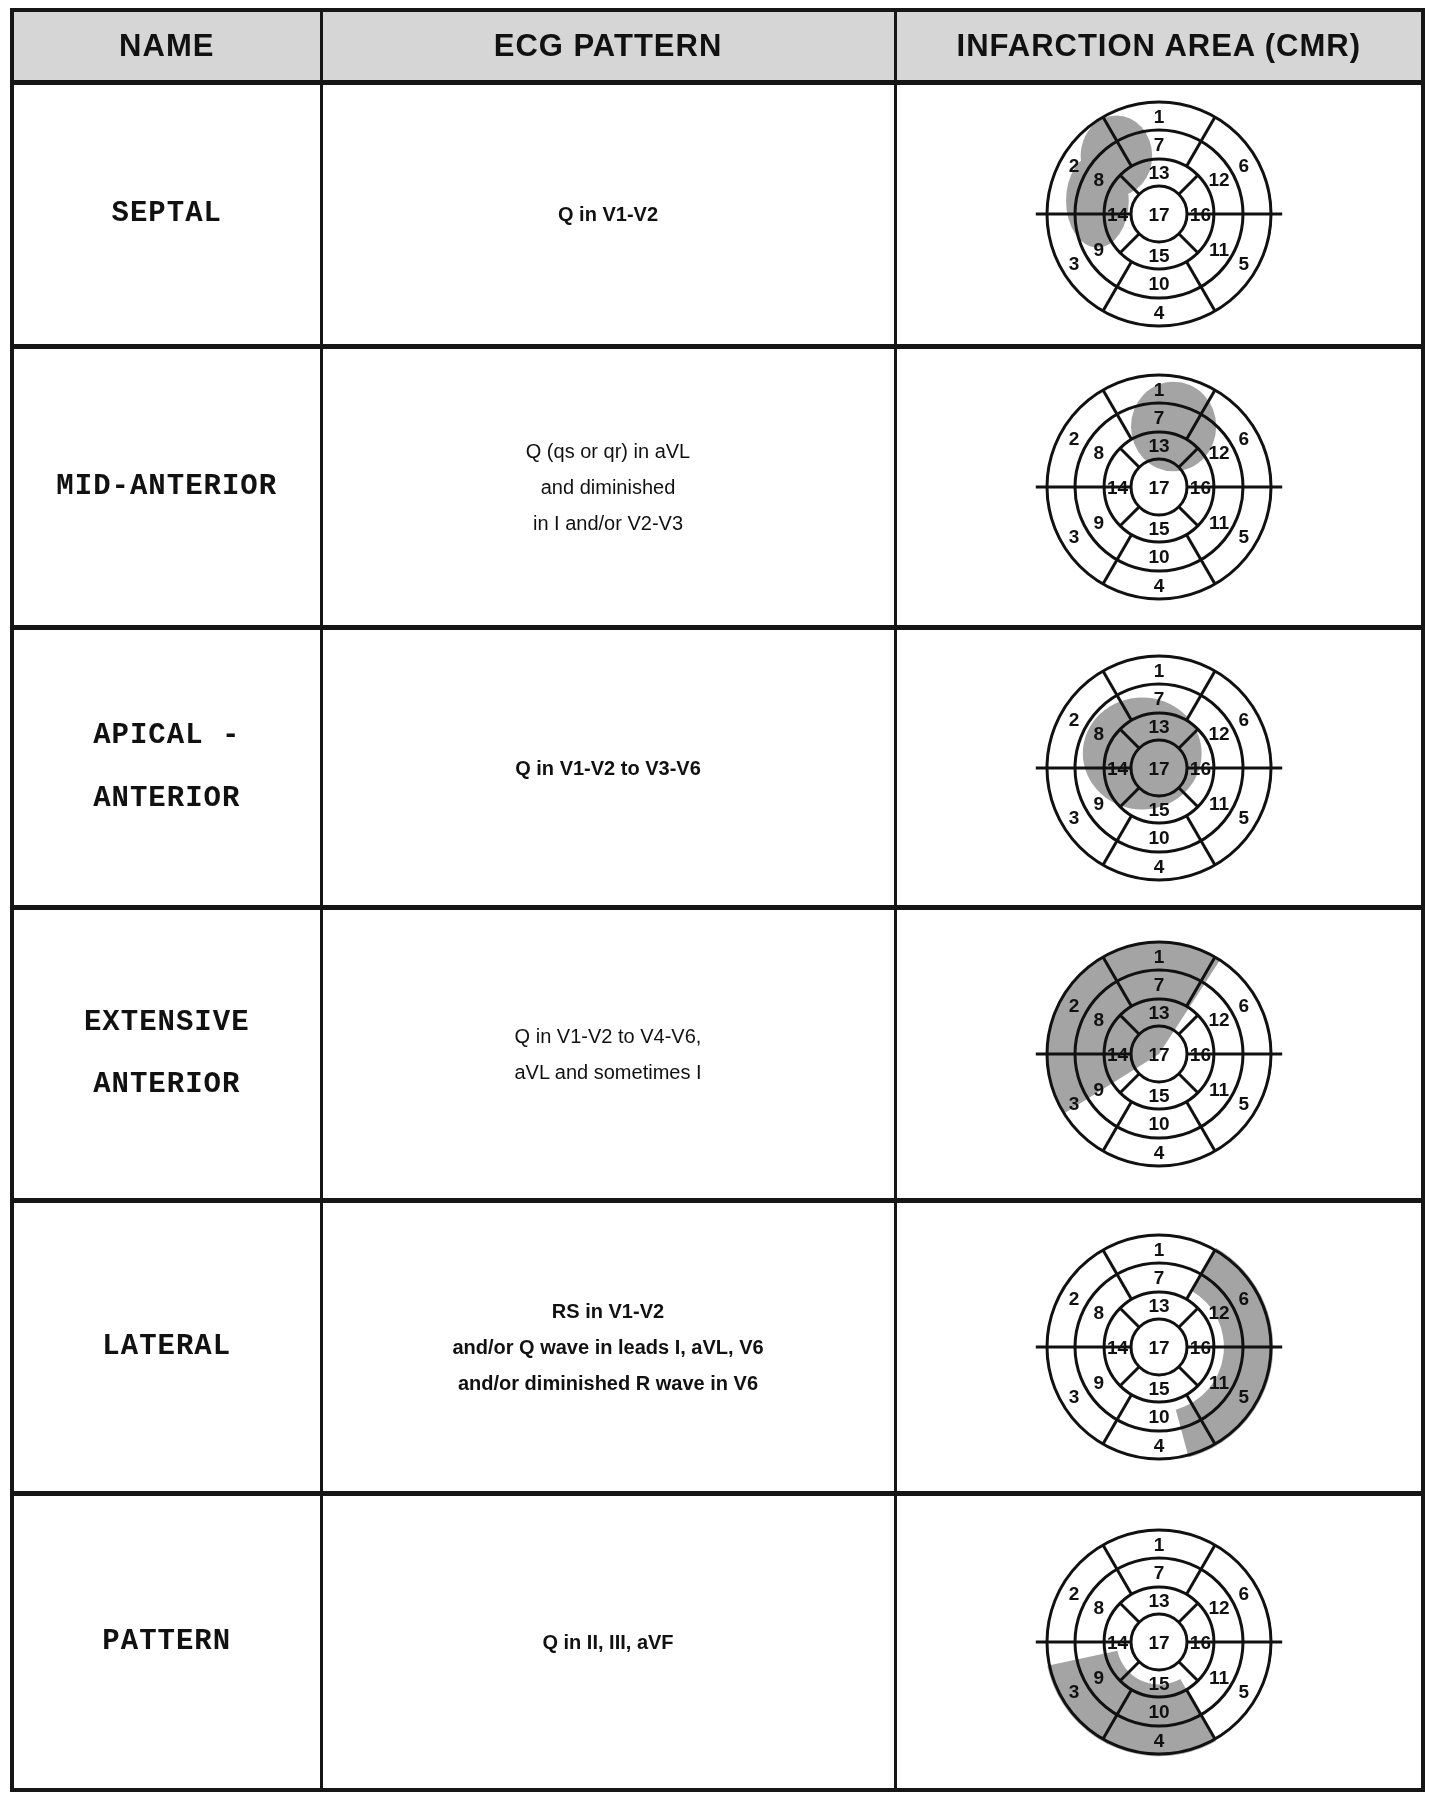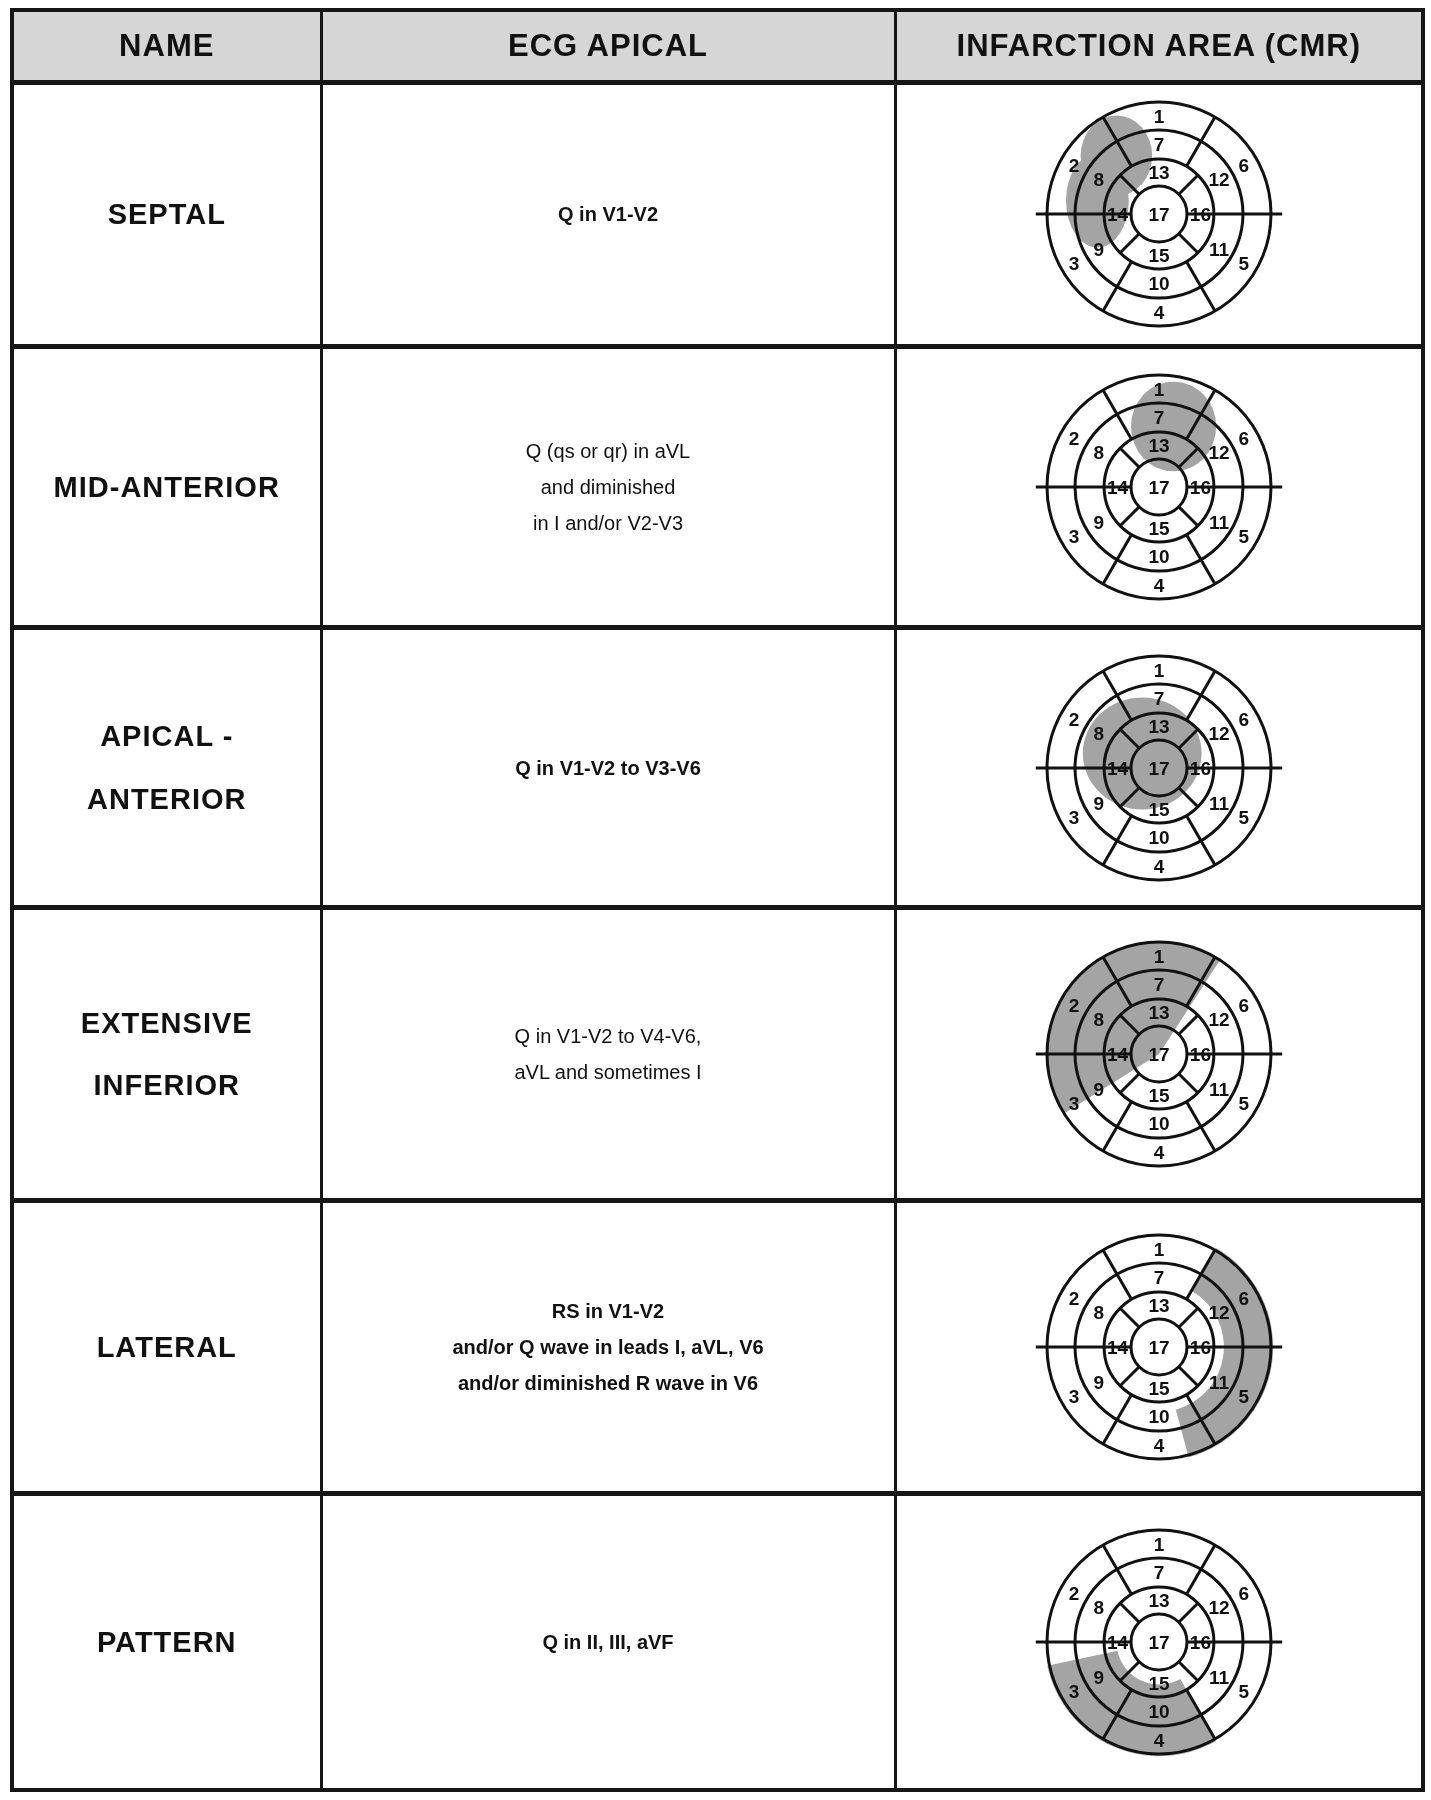--- a/index.html
+++ b/index.html
@@ -30,21 +30,21 @@
   tbody tr:nth-child(6){height:296px;}
   col.c-name{width:309px;}
   col.c-ecg{width:574px;}
   col.c-cmr{width:528px;}
   .mi-table th{
     background:#d6d6d6;
     font-size:31px;font-weight:bold;letter-spacing:1px;
   }
   .name-cell{
     font-size:29px;font-weight:bold;letter-spacing:1px;
-    line-height:2.15;white-space:pre-line;
+    line-height:2.15;white-space:pre-line;font-family:Liberation Mono, monospace;
   }
   .pattern-cell{
     font-size:20px;line-height:1.8;white-space:pre-line;
   }
   .pattern-cell.bold{font-weight:bold;}
   .diagram-cell{padding:0;}
   .diagram-cell svg{display:block;margin:0 auto;}
 </style>
 </head>
 <body>
@@ -52,21 +52,21 @@
 <div class="page">
   <table class="mi-table">
     <colgroup>
         <col class="c-name">
         <col class="c-ecg">
         <col class="c-cmr">
       </colgroup>
     <thead>
       <tr>
         <th>NAME</th>
-        <th>ECG APICAL</th>
+        <th>ECG PATTERN</th>
         <th>INFARCTION AREA (CMR)</th>
       </tr>
     </thead>
     <tbody>
       <tr>
         <td class="name-cell">SEPTAL</td>
         <td class="pattern-cell bold">Q in V1-V2</td>
         <td class="diagram-cell">
             <svg width="300" height="256" viewBox="0 0 300 256">
               <ellipse cx="107.4" cy="69.8" rx="35.8" ry="40.3" fill="#a4a4a4" stroke="none"></ellipse>
@@ -183,21 +183,21 @@
               <text x="150.0" y="86.6" text-anchor="middle" dy="0.36em" font-family="Liberation Sans, sans-serif" font-size="19" font-weight="bold" fill="#111111">13</text>
               <text x="108.6" y="128.0" text-anchor="middle" dy="0.36em" font-family="Liberation Sans, sans-serif" font-size="19" font-weight="bold" fill="#111111">14</text>
               <text x="150.0" y="169.4" text-anchor="middle" dy="0.36em" font-family="Liberation Sans, sans-serif" font-size="19" font-weight="bold" fill="#111111">15</text>
               <text x="191.4" y="128.0" text-anchor="middle" dy="0.36em" font-family="Liberation Sans, sans-serif" font-size="19" font-weight="bold" fill="#111111">16</text>
               <text x="150.0" y="128.0" text-anchor="middle" dy="0.36em" font-family="Liberation Sans, sans-serif" font-size="19" font-weight="bold" fill="#111111">17</text>
             </svg>
           </td>
       </tr>
       <tr>
         <td class="name-cell">EXTENSIVE
-INFERIOR</td>
+ANTERIOR</td>
         <td class="pattern-cell">Q in V1-V2 to V4-V6,
 aVL and sometimes I</td>
         <td class="diagram-cell">
             <svg width="300" height="256" viewBox="0 0 300 256">
               <path d="M 150 128 L 211.0 34.1 A 112 112 0 0 0 55.0 187.4 Z" fill="#a4a4a4" stroke="none"></path>
               <circle cx="150" cy="128" r="112.0" stroke="#111111" stroke-width="3" fill="none"></circle>
               <circle cx="150" cy="128" r="84.0" stroke="#111111" stroke-width="3" fill="none"></circle>
               <circle cx="150" cy="128" r="54.9" stroke="#111111" stroke-width="3" fill="none"></circle>
               <circle cx="150" cy="128" r="28.0" stroke="#111111" stroke-width="3" fill="none"></circle>
               <line x1="26.8" y1="128" x2="122.0" y2="128" stroke="#111111" stroke-width="3" fill="none"></line>

